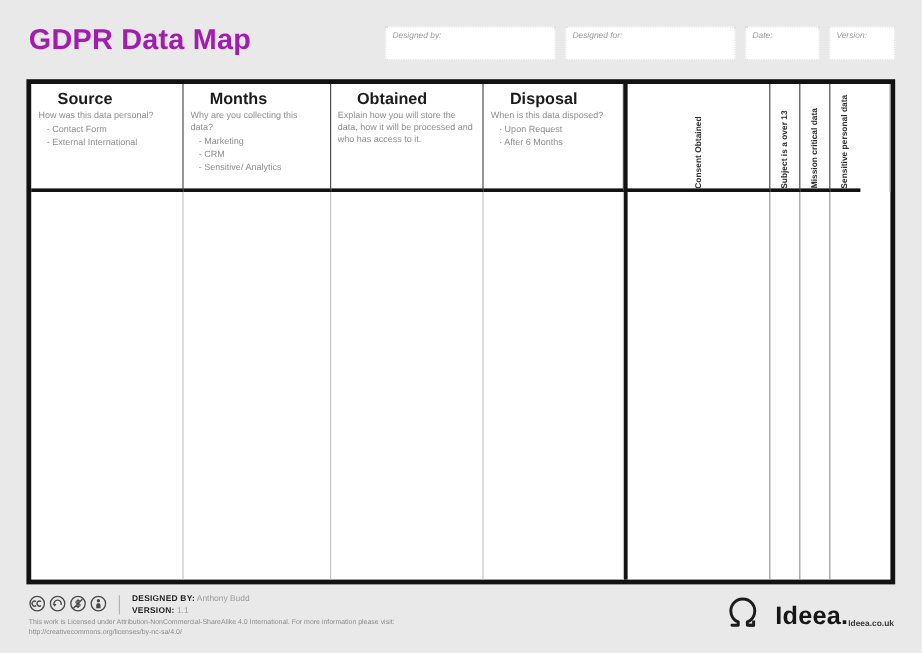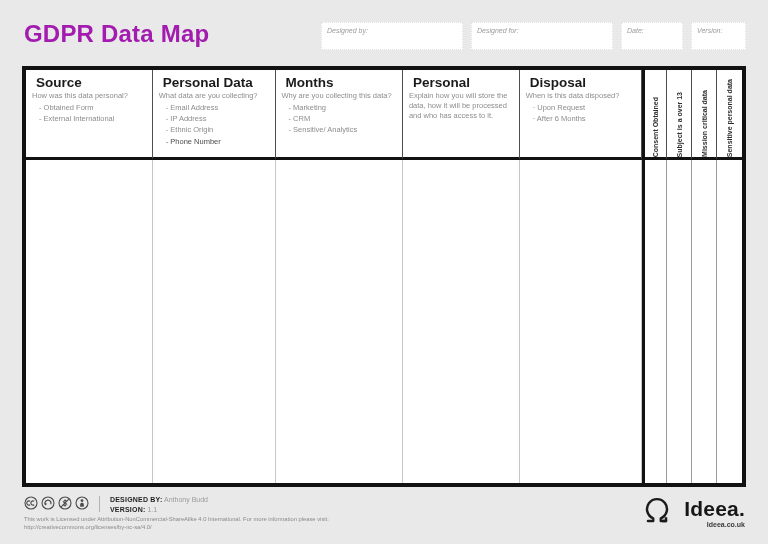--- a/index.html
+++ b/index.html
@@ -45,38 +45,38 @@
   .hc.flag span {
     writing-mode:vertical-rl; transform:rotate(180deg);
     font-size:7px; font-weight:bold; color:#2e2e2e;
     white-space:nowrap; padding-bottom:1px;
   }
   .flag-start { border-left:3px solid #121212; }
   .no-r { border-right:none !important; }
   .bc { border-right:1px solid #c6c6c6; box-sizing:border-box; }
   .bc.flag { border-right:1px solid #9b9b9b; }
 
-  .col-title { font-size:13.5px; font-weight:bold; color:#1b1b1b; margin:2px 0 1px 4px; }
+  .col-title { font-size:13.5px; font-weight:bold; color:#1b1b1b; margin:2px 0 1px 16px; }
   .col-sub { font-size:7.5px; color:#8d8d8d; line-height:1.3; }
   .col-items { margin-top:1px; padding-left:7px; font-size:7.5px; color:#8d8d8d; line-height:1.5; }
   .col-items .em { color:#4c4c4c; }
 
   
   .footer-left { position:absolute; left:24px; top:495px; display:flex; align-items:flex-start; }
   .cc-icons { display:flex; gap:3px; align-items:center; padding-top:1px; }
   .cc-icons svg { display:block; }
   .foot-divider { width:1px; height:16px; background:#b3b3b3; margin:1px 10px 0 10px; }
   .credit { font-size:7px; color:#9a9a9a; line-height:1.4; }
   .credit .lbl { color:#1f1f1f; font-weight:bold; letter-spacing:0.2px; }
   .license {
     position:absolute; left:24px; top:515px;
     font-size:5.8px; color:#8a8a8a; line-height:1.45;
   }
   .brand { position:absolute; right:23px; top:492px; display:flex; align-items:center; gap:8px; }
-  .brand-col { display:flex; flex-direction:column; align-items:flex-end; }
+  .brand-col { display:flex; flex-direction:row; align-items:flex-end; }
   .brand-name { font-size:21px; font-weight:bold; color:#161616; letter-spacing:0.2px; line-height:1; }
   .brand-url { font-size:7px; font-weight:bold; color:#3a3a3a; margin-top:2px; }
 </style>
 </head>
 <body>
 
 <div class="page-title">GDPR Data Map</div>
 
 <div class="meta-row">
   <div class="meta-box w-lg">
@@ -92,48 +92,38 @@
     <span>Version:</span>
   </div>
 </div>
 
 <div class="map-table">
 
   <div class="hc">
     <div class="col-title">Source</div>
     <div class="col-sub">How was this data personal?</div>
     <div class="col-items">
-      <div>- Obtained Form</div>
+      <div>- Contact Form</div>
       <div>- External International</div>
     </div>
   </div>
 
-  <div class="hc">
-    <div class="col-title">Personal Data</div>
-    <div class="col-sub">What data are you collecting?</div>
-    <div class="col-items">
-      <div>- Email Address</div>
-      <div>- IP Address</div>
-      <div>- Ethnic Origin</div>
-      <div class="em">- Phone Number</div>
-    </div>
-  </div>
 
   <div class="hc">
     <div class="col-title">Months</div>
     <div class="col-sub">Why are you collecting this data?</div>
     <div class="col-items">
       <div>- Marketing</div>
       <div>- CRM</div>
       <div>- Sensitive/ Analytics</div>
     </div>
   </div>
 
   <div class="hc">
-    <div class="col-title">Personal</div>
+    <div class="col-title">Obtained</div>
     <div class="col-sub">Explain how you will store the data, how it will be processed and who has access to it.</div>
   </div>
 
   <div class="hc">
     <div class="col-title">Disposal</div>
     <div class="col-sub">When is this data disposed?</div>
     <div class="col-items">
       <div>· Upon Request</div>
       <div>· After 6 Months</div>
     </div>

